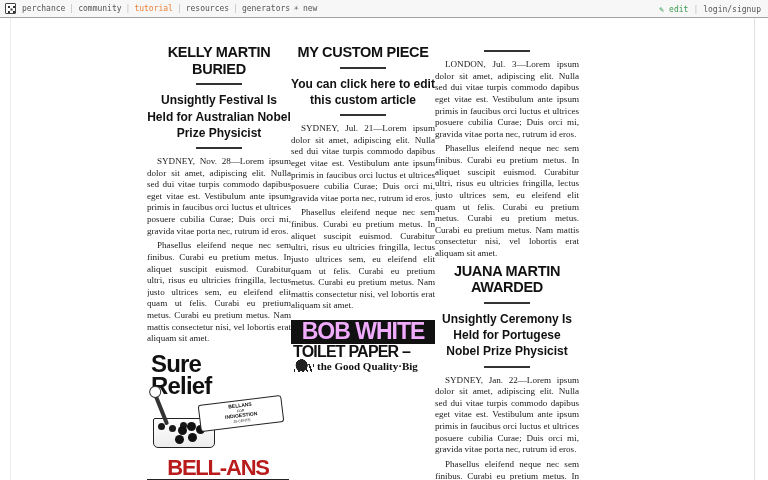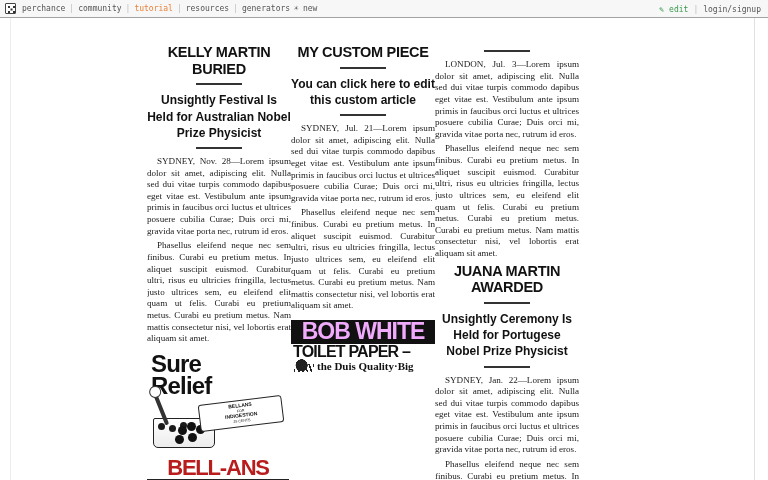--- a/index.html
+++ b/index.html
@@ -282,21 +282,21 @@
         <div class="headline">MY CUSTOM PIECE</div>
         <div class="rule"></div>
         <div class="subhead">You can click here to edit this custom article</div>
         <div class="rule"></div>
         <p class="body">SYDNEY, Jul. 21—Lorem ipsum dolor sit amet, adipiscing elit. Nulla sed dui vitae turpis commodo dapibus eget vitae est. Vestibulum ante ipsum primis in faucibus orci luctus et ultrices posuere cubilia Curae; Duis orci mi, gravida vitae porta nec, rutrum id eros.</p>
         <p class="body">Phasellus eleifend neque nec sem finibus. Curabi eu pretium metus. In aliquet suscipit euismod. Curabitur ultri, risus eu ultricies fringilla, lectus justo ultrices sem, eu eleifend elit quam ut felis. Curabi eu pretium metus. Curabi eu pretium metus. Nam mattis consectetur nisi, vel lobortis erat aliquam sit amet.</p>
         <div class="ad">
           <div id="ad-bobwhite">
             <div class="bw-band">BOB WHITE</div>
             <div class="bw-line2">TOILET PAPER –</div>
-            <div class="bw-line3">the Duis Quality·Big</div>
+            <div class="bw-line3">the Good Quality·Big</div>
             <div class="bw-bird"></div>
           </div>
         </div>
       </div>
     <div class="col">
         <div class="rule"></div>
         <p class="body">LONDON, Jul. 3—Lorem ipsum dolor sit amet, adipiscing elit. Nulla sed dui vitae turpis commodo dapibus eget vitae est. Vestibulum ante ipsum primis in faucibus orci luctus et ultrices posuere cubilia Curae; Duis orci mi, gravida vitae porta nec, rutrum id eros.</p>
         <p class="body">Phasellus eleifend neque nec sem finibus. Curabi eu pretium metus. In aliquet suscipit euismod. Curabitur ultri, risus eu ultricies fringilla, lectus justo ultrices sem, eu eleifend elit quam ut felis. Curabi eu pretium metus. Curabi eu pretium metus. Curabi eu pretium metus. Nam mattis consectetur nisi, vel lobortis erat aliquam sit amet.</p>
         <div class="headline">JUANA MARTIN AWARDED</div>
         <div class="rule"></div>

